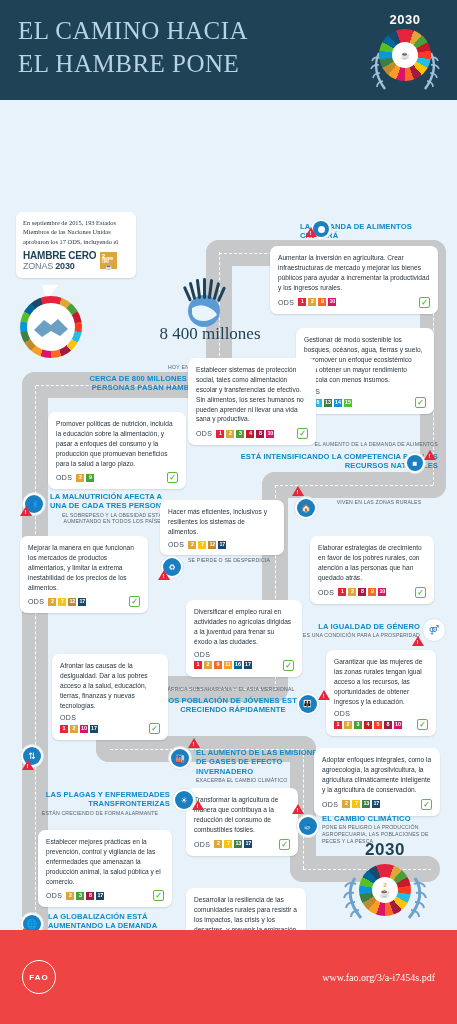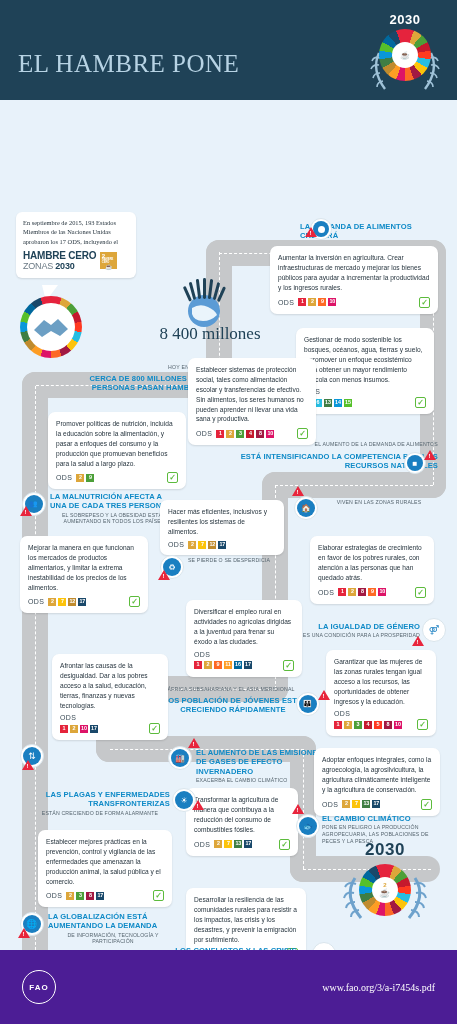--- a/index.html
+++ b/index.html
@@ -99,34 +99,34 @@
   .pop { position:absolute; left:150px; top:118px; width:115px; text-align:center; }
   .pop .ttl { color:#1f4257; font-weight:bold; font-size:8.6px; line-height:1.25; letter-spacing:.1px; }
   .bignum { position:absolute; left:120px; top:224px; width:180px; text-align:center;
             font-family:"Liberation Serif", serif; font-size:17px; color:#1f4257; }
   .globe { position:absolute; left:178px; top:178px; width:52px; height:52px; }
 
   .bottom2030 { position:absolute; right:24px; bottom:24px; width:96px; text-align:center; }
   .bottom2030 .yr { color:#1f4257; font-weight:bold; font-size:17px; letter-spacing:.5px; }
 
   
-  .footer { position:absolute; left:0; bottom:0; width:457px; height:74px; background:#4c1d95;
+  .footer { position:absolute; left:0; bottom:0; width:457px; height:94px; background:#ef4444;
             display:flex; align-items:center; padding:0 22px; }
   .fao-mark { width:34px; height:34px; border-radius:50%; border:1.6px solid #fff; position:relative;
               display:flex; align-items:center; justify-content:center; color:#fff; font-size:8px;
               font-weight:bold; letter-spacing:1px; flex:0 0 auto;}
   .fao-txt { color:#fff; font-size:8.2px; font-weight:bold; line-height:1.45; margin-left:9px; }
   .fao-url { color:#ffffff; font-size:10px; margin-left:auto; font-family:"Liberation Serif", serif; }
 </style>
 </head>
 <body>
 
 <div class="header">
   <h1>
-    <br>
+    <span>EL CAMINO HACIA</span><br>
     <span>EL HAMBRE PONE</span>
   </h1>
   <div class="header-logo">
     <div class="hl-year">2030</div>
     <div style="position:relative;height:56px;">
       <svg class="laurel" viewBox="0 0 72 50">
         <path d="M10 8 Q2 25 16 44" stroke="#9fc2d8" stroke-width="2.4" fill="none"></path>
         <path d="M62 8 Q70 25 56 44" stroke="#9fc2d8" stroke-width="2.4" fill="none"></path>
         <path d="M11 13 q-6-2-8 3 M10 20 q-6-1-8 4 M11 28 q-6 0-7 5 M14 36 q-6 1-6 6" stroke="#9fc2d8" stroke-width="1.6" fill="none"></path>
         <path d="M61 13 q6-2 8 3 M62 20 q6-1 8 4 M61 28 q6 0 7 5 M58 36 q6 1 6 6" stroke="#9fc2d8" stroke-width="1.6" fill="none"></path>

